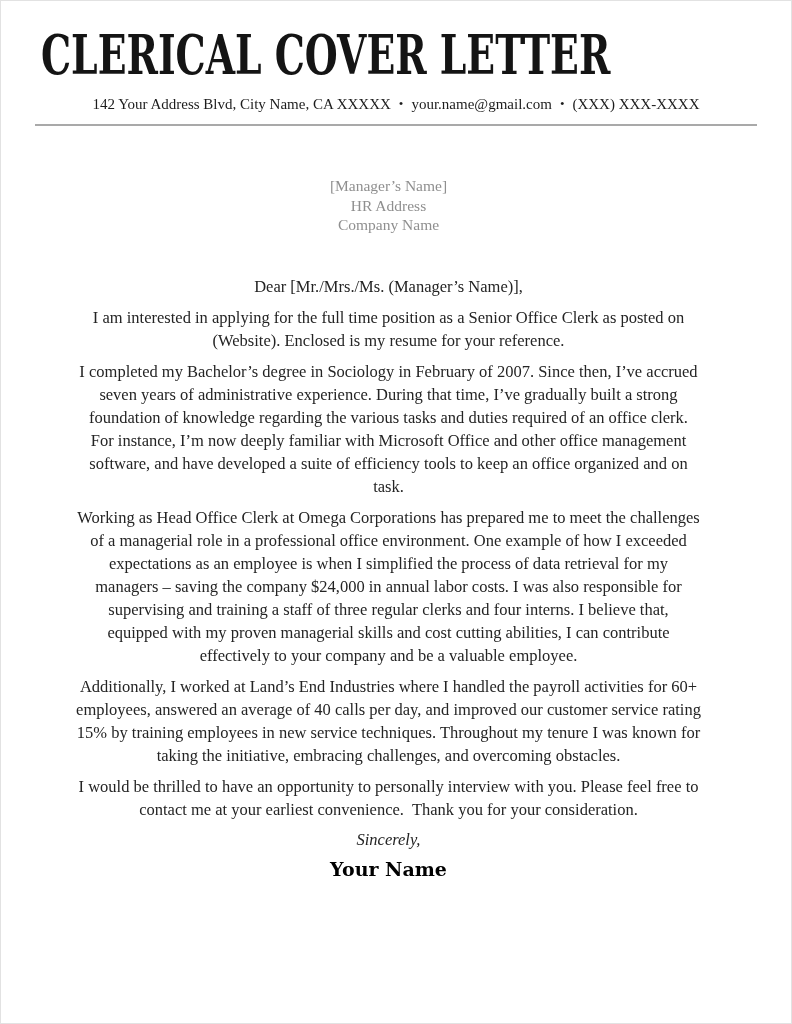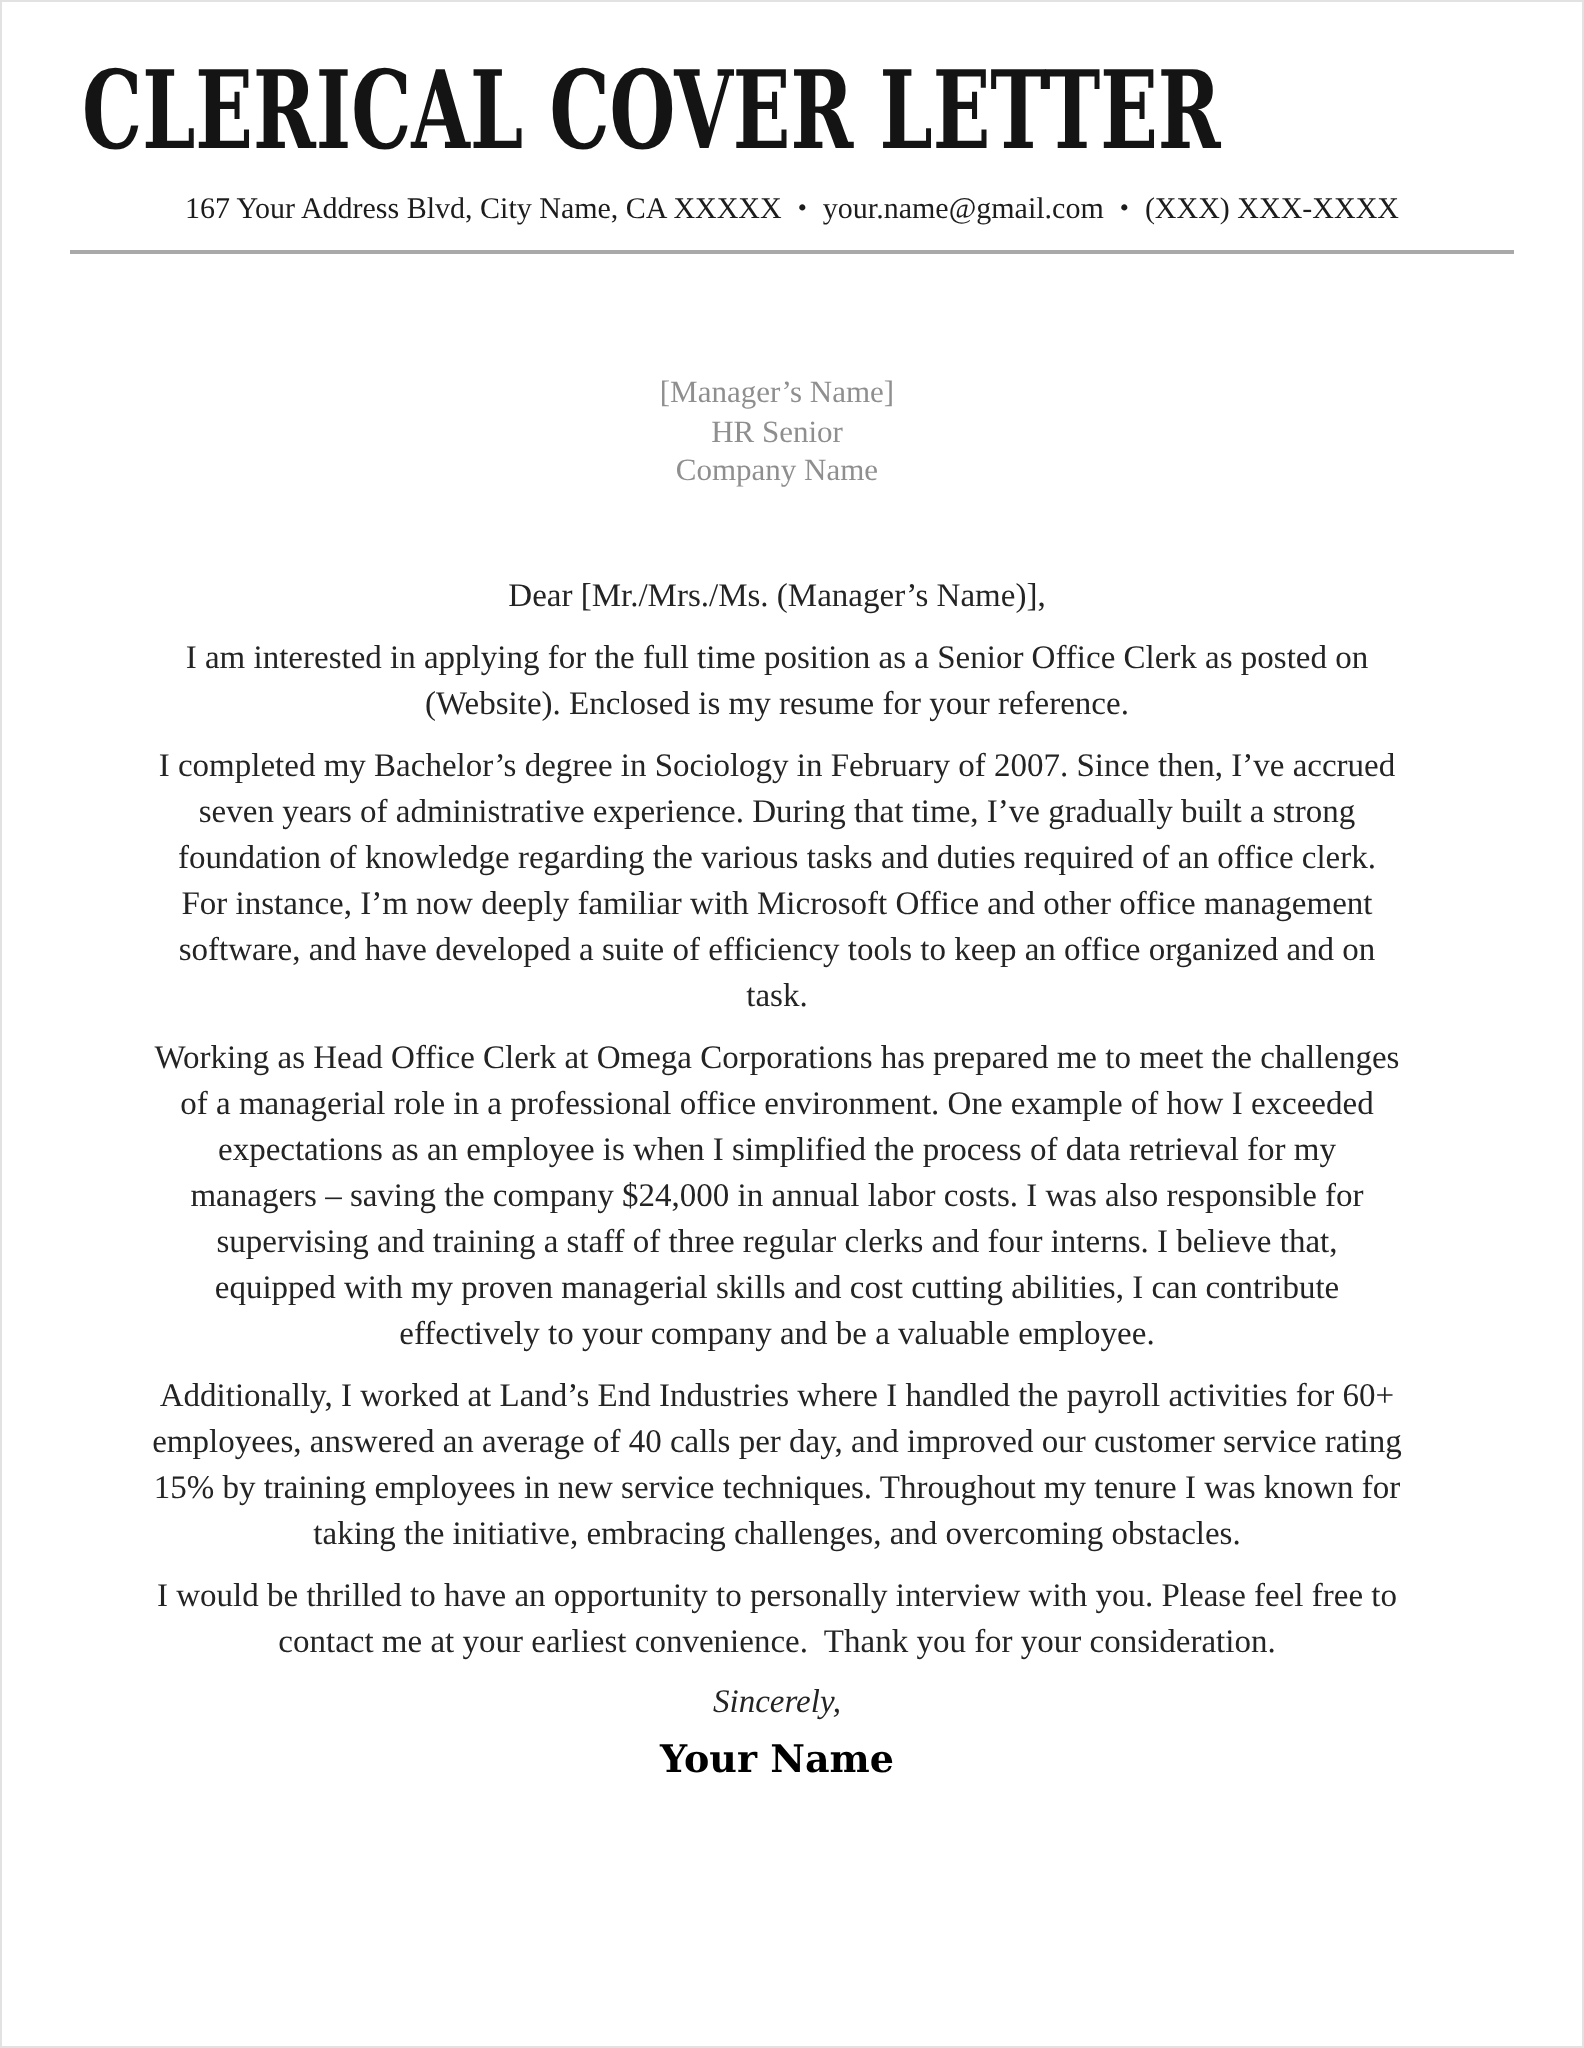--- a/index.html
+++ b/index.html
@@ -60,21 +60,21 @@
   .letter {
     padding: 28px 90px 0 75px;
     font-size: 16.5px;
     line-height: 23px;
     color: #242424;
   }
   .date-line {
     color: #1f1f1f;
   }
   .recipient {
-    margin-top: 32px;
+    margin-top: 22px;
     font-size: 15.5px;
     line-height: 19.5px;
     color: #8f8f8f;
   }
   .salutation {
     margin-top: 40px;
   }
   .letter p {
     margin: 8px 0 0 0;
     white-space: pre-wrap;
@@ -93,32 +93,32 @@
   }
 </style>
 </head>
 <body>
 
 <div class="page">
 
   <div class="header">
     <h1 class="title">CLERICAL COVER LETTER</h1>
     <div class="contact">
-      <span>167 Your Address Blvd, City Name, CA XXXXX</span><span class="bullet">•</span><span>your.name@gmail.com</span><span class="bullet">•</span><span>(XXX) XXX-XXXX</span>
+      <span>142 Your Address Blvd, City Name, CA XXXXX</span><span class="bullet">•</span><span>your.name@gmail.com</span><span class="bullet">•</span><span>(XXX) XXX-XXXX</span>
     </div>
   </div>
 
   <hr class="header-divider">
 
   <div class="letter">
 
 
     <div class="recipient">
       <div>[Manager’s Name]</div>
-      <div>HR Senior</div>
+      <div>HR Address</div>
       <div>Company Name</div>
     </div>
 
     <div class="salutation">Dear [Mr./Mrs./Ms. (Manager’s Name)],</div>
 
     <p>I am interested in applying for the full time position as a Senior Office Clerk as posted on (Website). Enclosed is my resume for your reference.</p>
 
     <p>I completed my Bachelor’s degree in Sociology in February of 2007. Since then, I’ve accrued seven years of administrative experience. During that time, I’ve gradually built a strong foundation of knowledge regarding the various tasks and duties required of an office clerk. For instance, I’m now deeply familiar with Microsoft Office and other office management software, and have developed a suite of efficiency tools to keep an office organized and on task.</p>
 
     <p>Working as Head Office Clerk at Omega Corporations has prepared me to meet the challenges of a managerial role in a professional office environment. One example of how I exceeded expectations as an employee is when I simplified the process of data retrieval for my managers – saving the company $24,000 in annual labor costs. I was also responsible for supervising and training a staff of three regular clerks and four interns. I believe that, equipped with my proven managerial skills and cost cutting abilities, I can contribute effectively to your company and be a valuable employee.</p>

